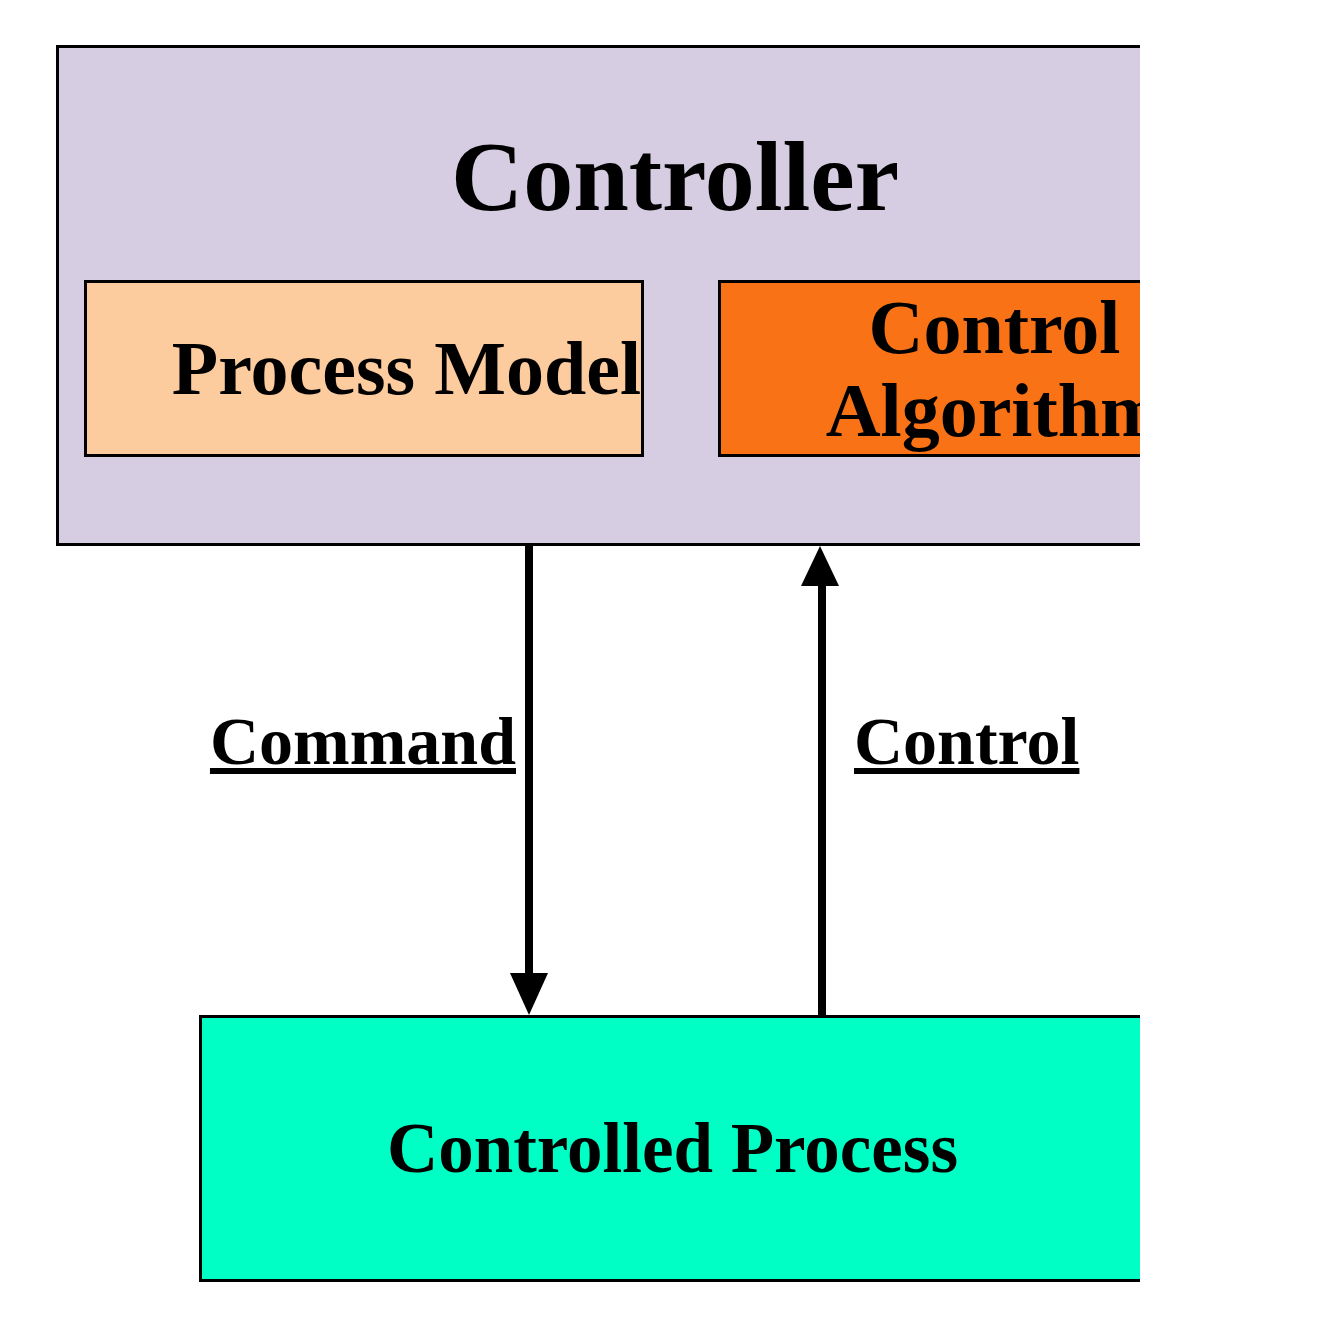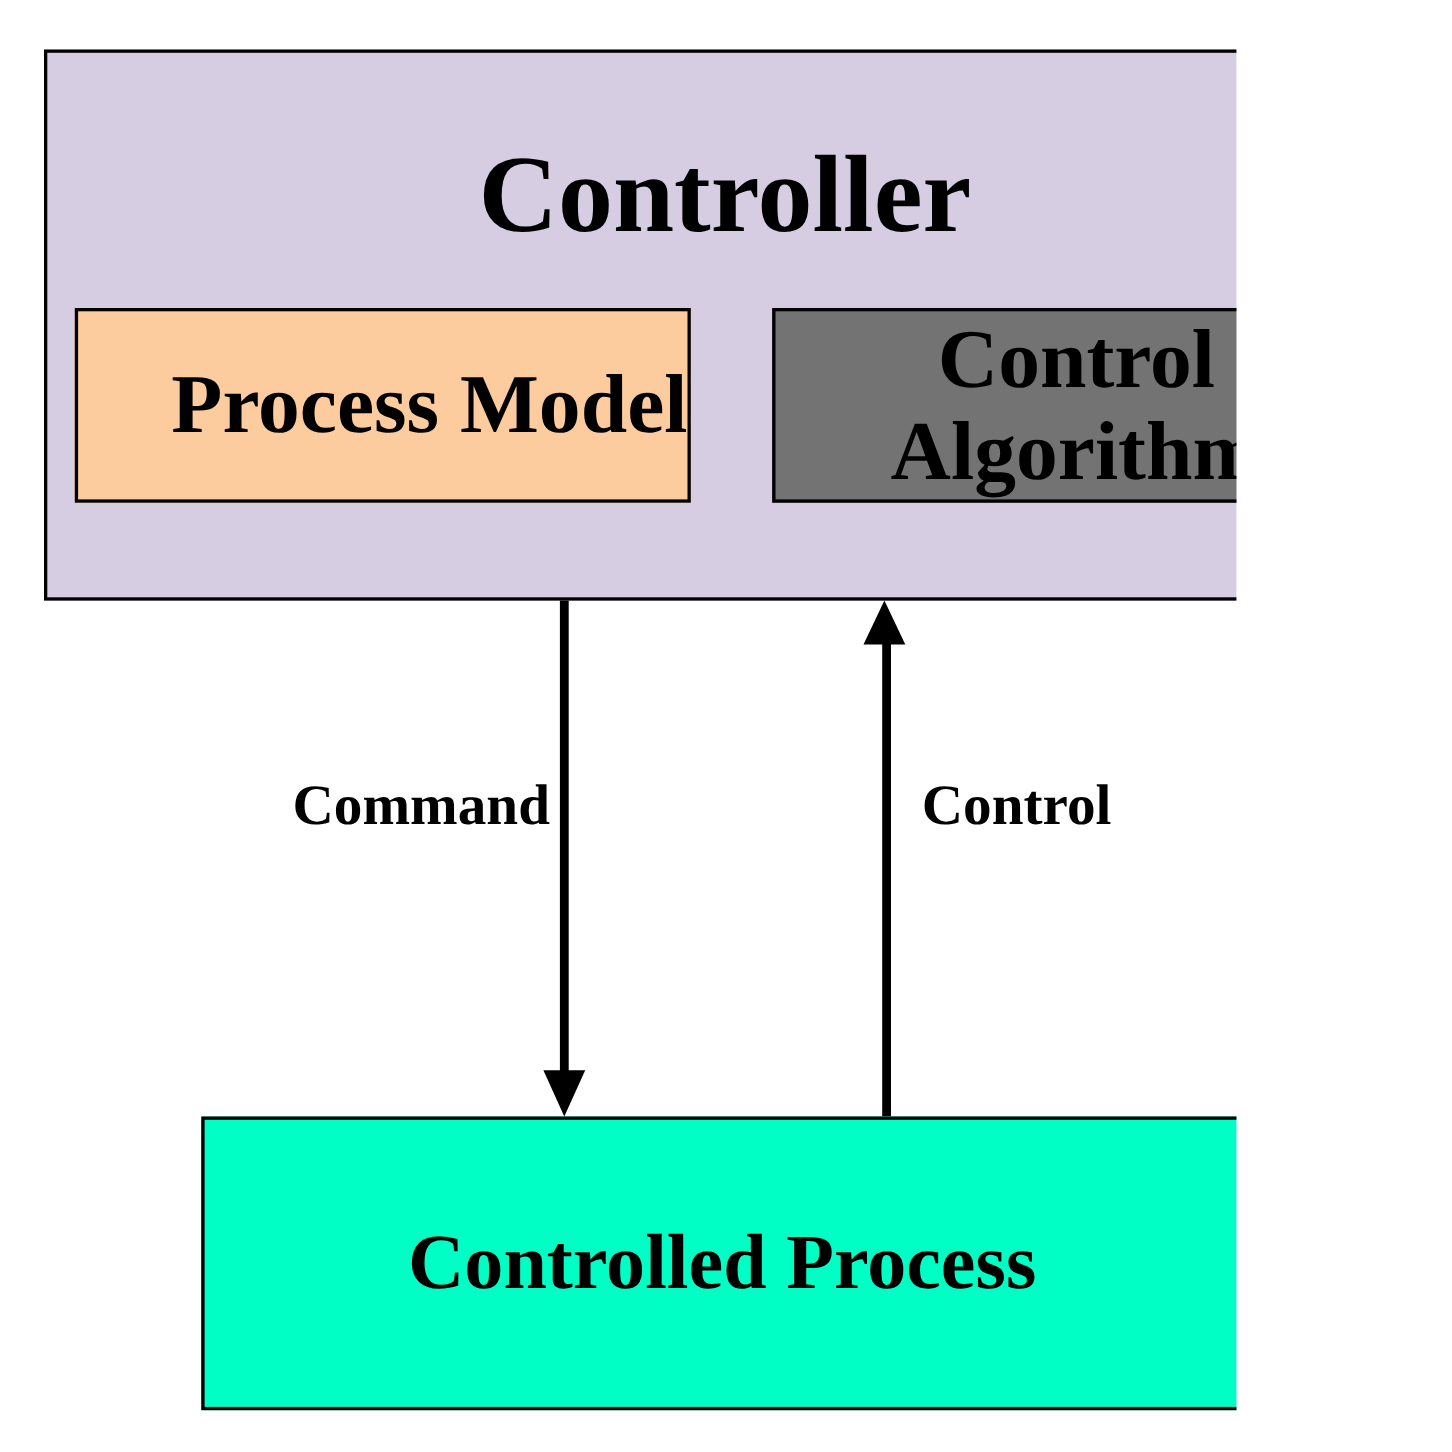--- a/index.html
+++ b/index.html
@@ -8,20 +8,21 @@
     background: #ffffff;
   }
   .canvas {
     position: relative;
     width: 1124px;
     height: 1320px;
     background: #ffffff;
     font-family: "Liberation Serif", "DejaVu Serif", serif;
     color: #000000;
     overflow: hidden;
+    margin-left: 16px;
   }
   .box {
     position: absolute;
     border: 3px solid #000000;
     box-sizing: border-box;
   }
   .controller-box {
     left: 40px;
     top: 45px;
     width: 1238px;
@@ -103,24 +104,25 @@
     border-top: 42px solid #000000;
   }
   .feedback-head {
     left: 785px;
     top: 546px;
     border-bottom: 40px solid #000000;
   }
   .edge-label {
     position: absolute;
     top: 707px;
-    font-size: 52px;
+    font-size: 68px;
     font-weight: bold;
     line-height: 1;
     white-space: nowrap;
+    text-decoration: underline;
   }
   .command-label {
     left: 120px;
     width: 380px;
     text-align: right;
   }
   .feedback-label {
     left: 838px;
     text-align: left;
   }
@@ -131,21 +133,21 @@
 <div class="canvas">
 
   <div class="box controller-box" style="background-color: rgb(214, 205, 226);">
 
     <div class="controller-title">Controller</div>
 
     <div class="box sub-box process-model-box" style="background-color: rgb(252, 203, 158);">
       <span>Process Model</span>
     </div>
 
-    <div class="box sub-box control-algorithm-box" style="background-color: #737373;">
+    <div class="box sub-box control-algorithm-box" style="background-color: #f97316;">
       <span class="wrap-label">Control Algorithm</span>
     </div>
   </div>
 
   <div class="arrow-line command-line"></div>
   <div class="arrowhead command-head"></div>
   <div class="edge-label command-label">Command</div>
 
   <div class="arrow-line feedback-line"></div>
   <div class="arrowhead feedback-head"></div>

